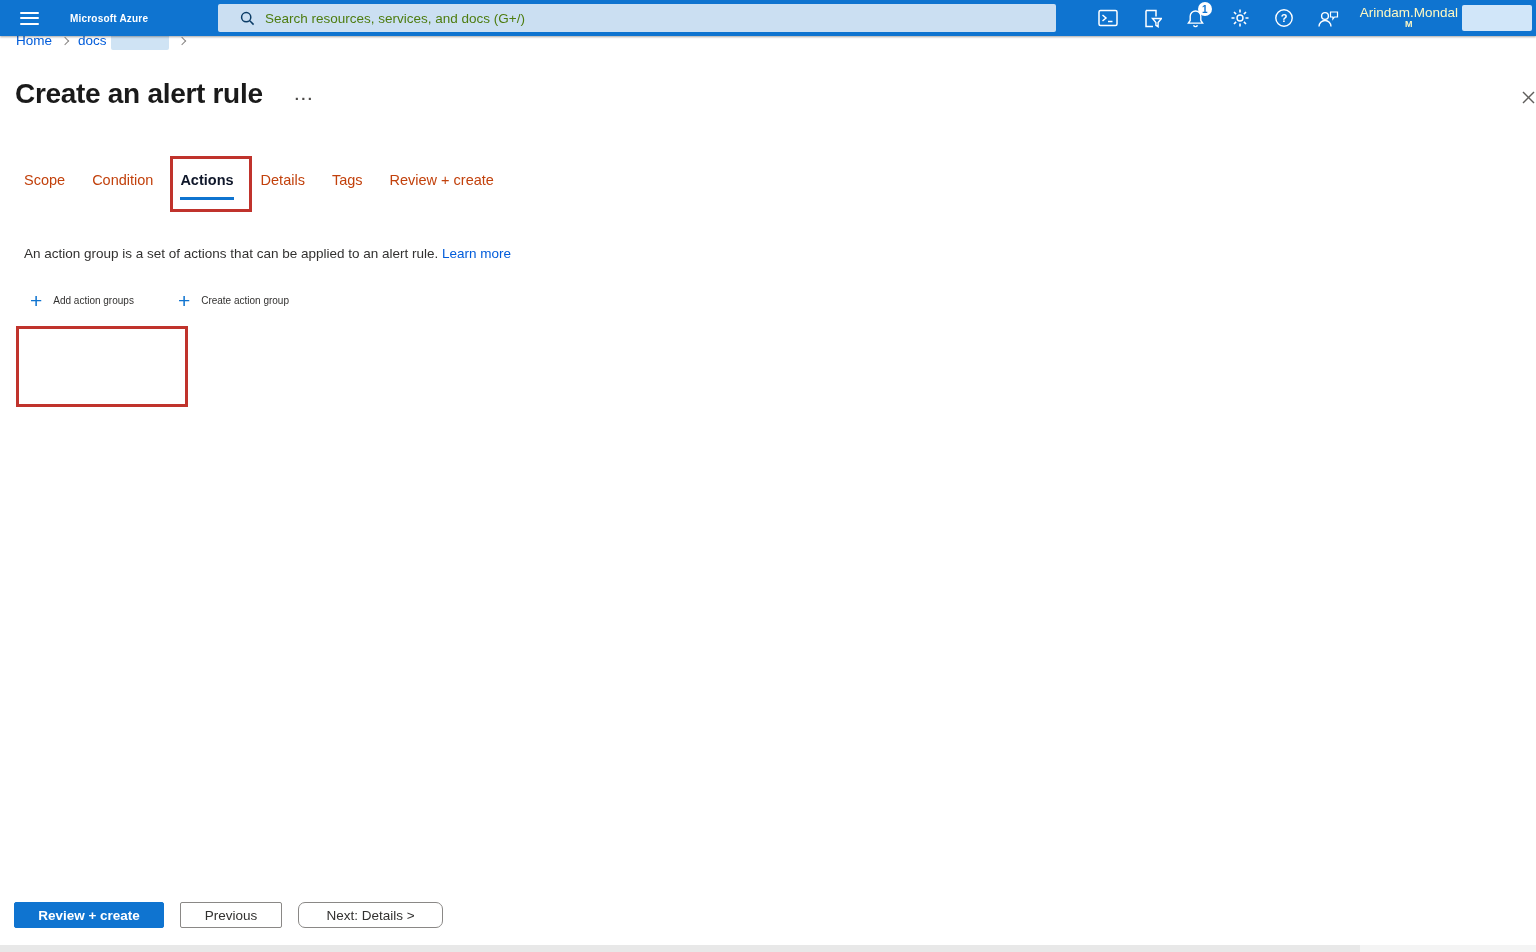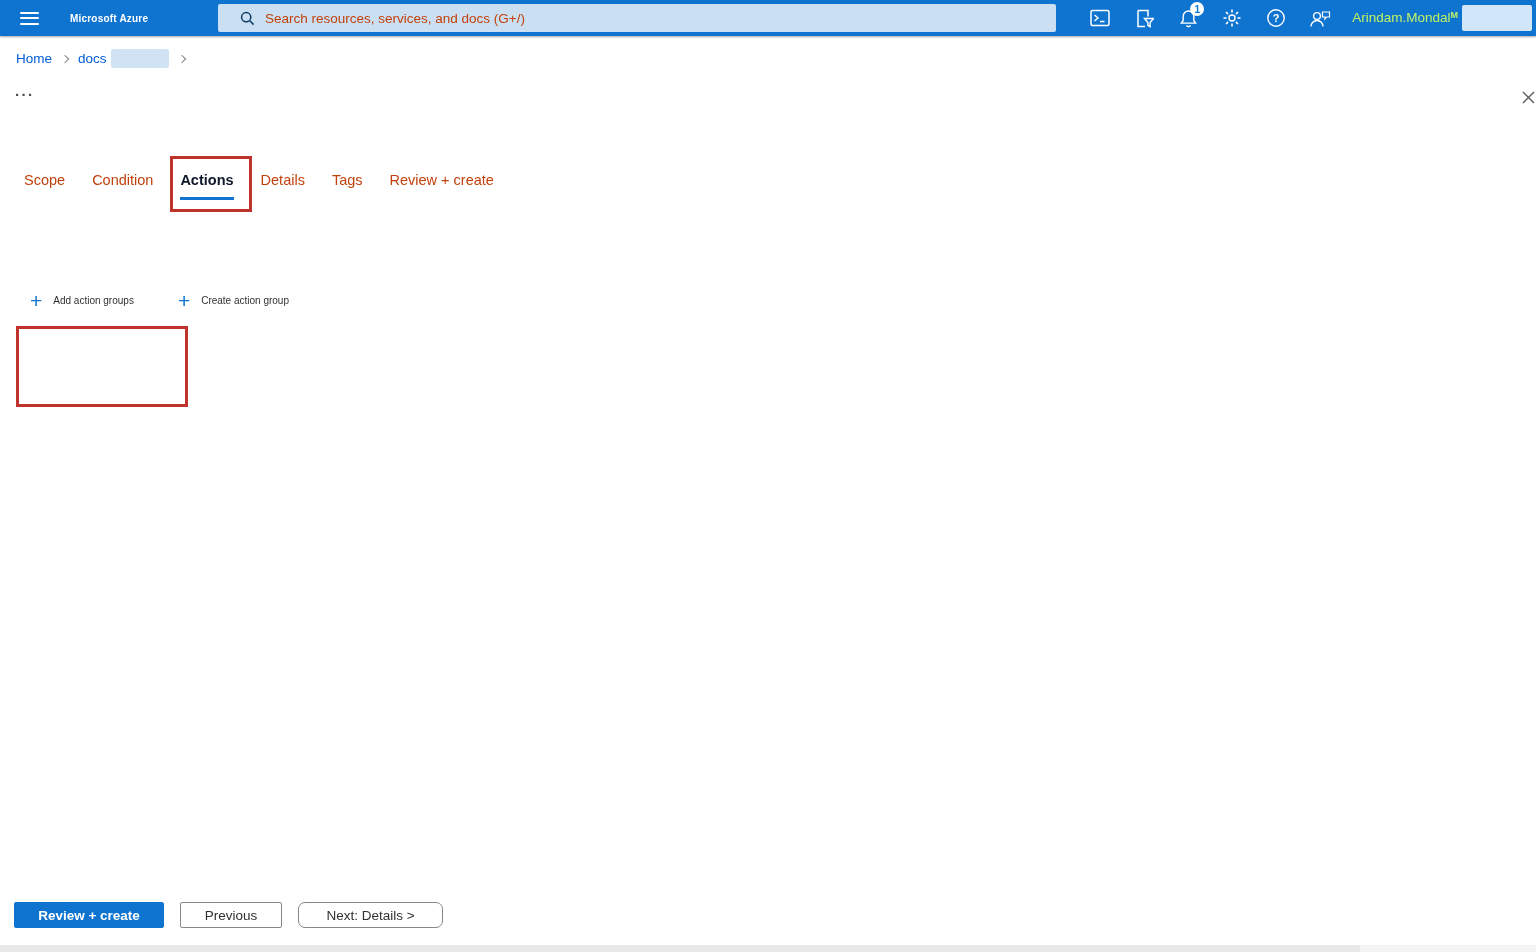--- a/index.html
+++ b/index.html
@@ -12,36 +12,36 @@
     background: #0f74d0; box-shadow: 0 1px 2px rgba(0,0,0,.35); z-index: 10; }
   .hamburger { position: absolute; left: 8px; top: 0; width: 42px; height: 36px;
     display: flex; align-items: center; justify-content: center; cursor: pointer; }
   .hamburger .bars { width: 19px; height: 13px; display: flex; flex-direction: column; justify-content: space-between; }
   .hamburger .bars span { display: block; height: 2px; background: #fff; border-radius: 1px; }
   .brand { position: absolute; left: 70px; top: 0; height: 36px; display: flex; align-items: center;
     color: #fff; font-size: 10px; font-weight: 700; letter-spacing: .2px; white-space: nowrap; }
   .searchbox { position: absolute; left: 218px; top: 4px; width: 838px; height: 28px;
     background: #cbdff2; border-radius: 2px; display: flex; align-items: center; padding: 0 10px; cursor: text; }
   .searchbox svg { margin: 0 10px 0 12px; flex: 0 0 auto; }
-  .searchbox .ph { color: #c2410c; font-size: 13.5px; white-space: nowrap; }
+  .searchbox .ph { color: #4d7c0f; font-size: 13.5px; white-space: nowrap; }
   .topbar-right { position: absolute; right: 0; top: 0; height: 36px; display: flex; align-items: center; }
   .tb-icon { position: relative; width: 44px; height: 36px; display: flex; align-items: center;
     justify-content: center; cursor: pointer; color: #fff; }
   .badge { position: absolute; top: 2px; right: 6px; min-width: 14px; height: 14px; border-radius: 7px;
     background: #fff; color: #0f74d0; font-size: 10px; font-weight: 700; display: flex;
     align-items: center; justify-content: center; padding: 0 2px; }
-  .user-block { margin: 0 4px 0 10px; display: flex; align-items: flex-start;
-    color: #bef264; cursor: pointer; line-height: 1.1; }
+  .user-block { margin: 0 4px 0 10px; display: flex; flex-direction: column; align-items: center;
+    color: #fef9c3; cursor: pointer; line-height: 1.1; }
   .user-name { font-size: 13.5px; white-space: nowrap; }
   .user-line2 { font-size: 9px; font-weight: 700; }
   .blur-box-user { width: 70px; height: 26px; margin-right: 4px; border-radius: 2px;
     background: rgba(226,240,252,.92); }
 
   
-  .breadcrumb { position: absolute; left: 16px; top: 49px; display: flex; align-items: center;
+  .breadcrumb { position: absolute; left: 16px; top: 31px; display: flex; align-items: center;
     gap: 8px; font-size: 13.5px; z-index: 2; }
   .crumb-link { color: #015cda; cursor: pointer; }
   .crumb-sep { width: 6px; height: 6px; border-top: 1.5px solid #8a8886; border-right: 1.5px solid #8a8886;
     transform: rotate(45deg); margin: 0 2px; }
   .blur-box-crumb { width: 58px; height: 19px; background: #cfe3f4; border-radius: 2px; margin-left: -4px; }
 
   
   .title-row { position: absolute; left: 15px; top: 78px; display: flex; align-items: center; gap: 32px; z-index: 2; }
   .page-title { font-size: 28px; font-weight: 700; color: #1a1a1a; letter-spacing: -.3px; white-space: nowrap; }
   .more-options { color: #4d4b49; font-size: 15px; letter-spacing: 1.5px; font-weight: 700; cursor: pointer;
@@ -165,38 +165,43 @@
 
   <div class="breadcrumb">
     <span class="crumb-link">Home</span>
     <span class="crumb-sep"></span>
     <span class="crumb-link">docs</span>
     <span class="blur-box-crumb"></span>
     <span class="crumb-sep"></span>
   </div>
 
   <div class="title-row">
+    <span class="page-title">Create an alert rule</span>
     <span class="more-options">···</span>
   </div>
   <div class="blade-close">
     <svg width="15" height="15" viewBox="0 0 15 15">
       <line x1="2" y1="2" x2="13" y2="13" stroke="#605e5c" stroke-width="1.4"></line>
       <line x1="13" y1="2" x2="2" y2="13" stroke="#605e5c" stroke-width="1.4"></line>
     </svg>
   </div>
 
   <div class="tabs">
     <div class="tab">Scope</div>
     <div class="tab">Condition</div>
     <div class="tab active">Actions</div>
     <div class="tab">Details</div>
     <div class="tab">Tags</div>
     <div class="tab">Review + create</div>
   </div>
 
+  <div class="description">
+    <span>An action group is a set of actions that can be applied to an alert rule.</span>
+    <span class="learn-more">Learn more</span>
+  </div>
 
   <div class="cmd-links">
     <div class="cmd-link">
       <span class="plus-glyph">+</span>
       <span class="cmd-label">Add action groups</span>
     </div>
     <div class="cmd-link">
       <span class="plus-glyph">+</span>
       <span class="cmd-label">Create action group</span>
     </div>

